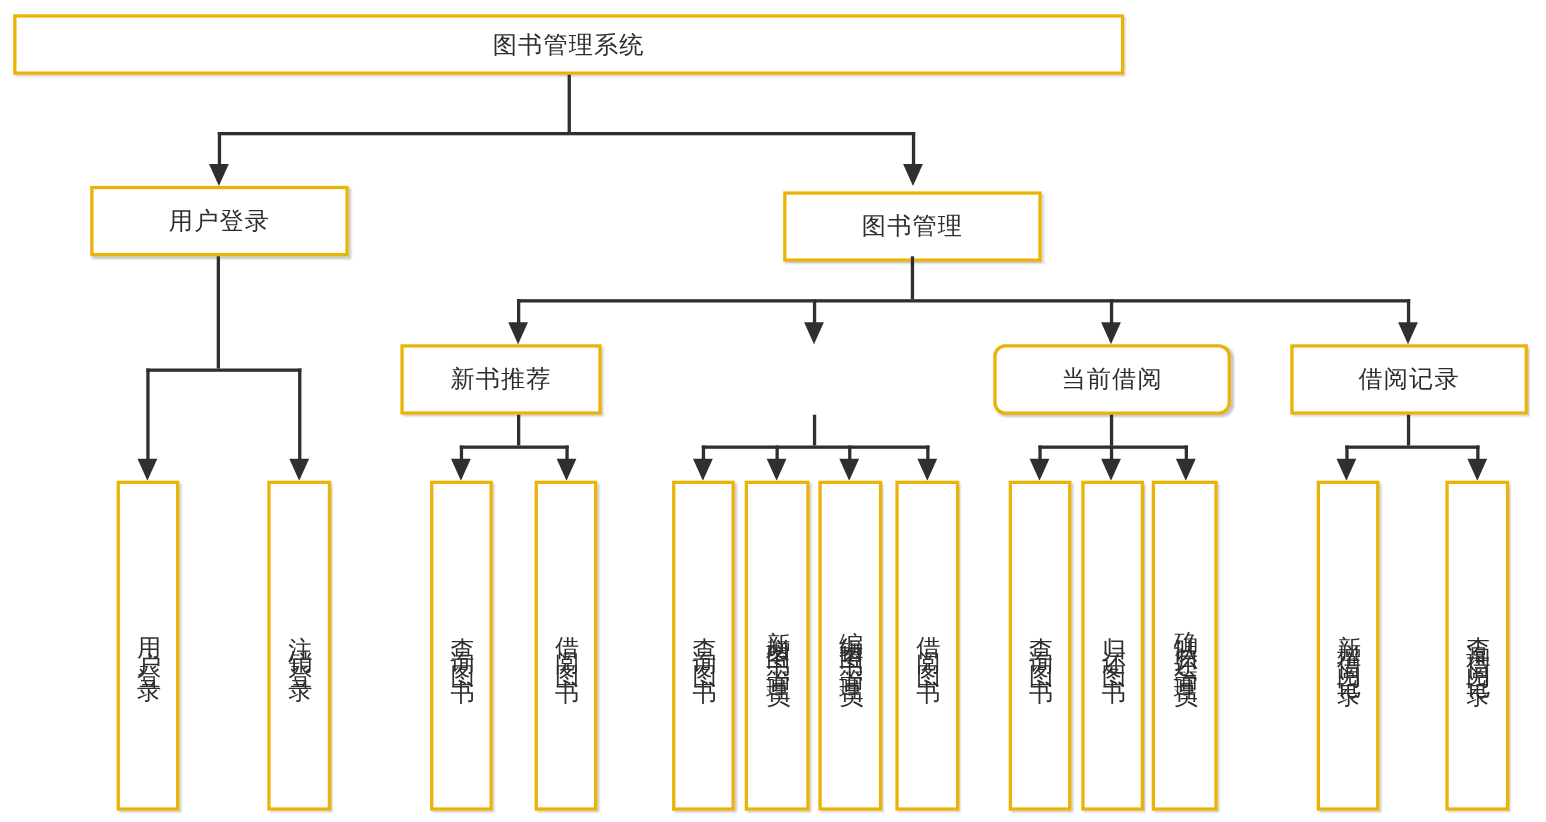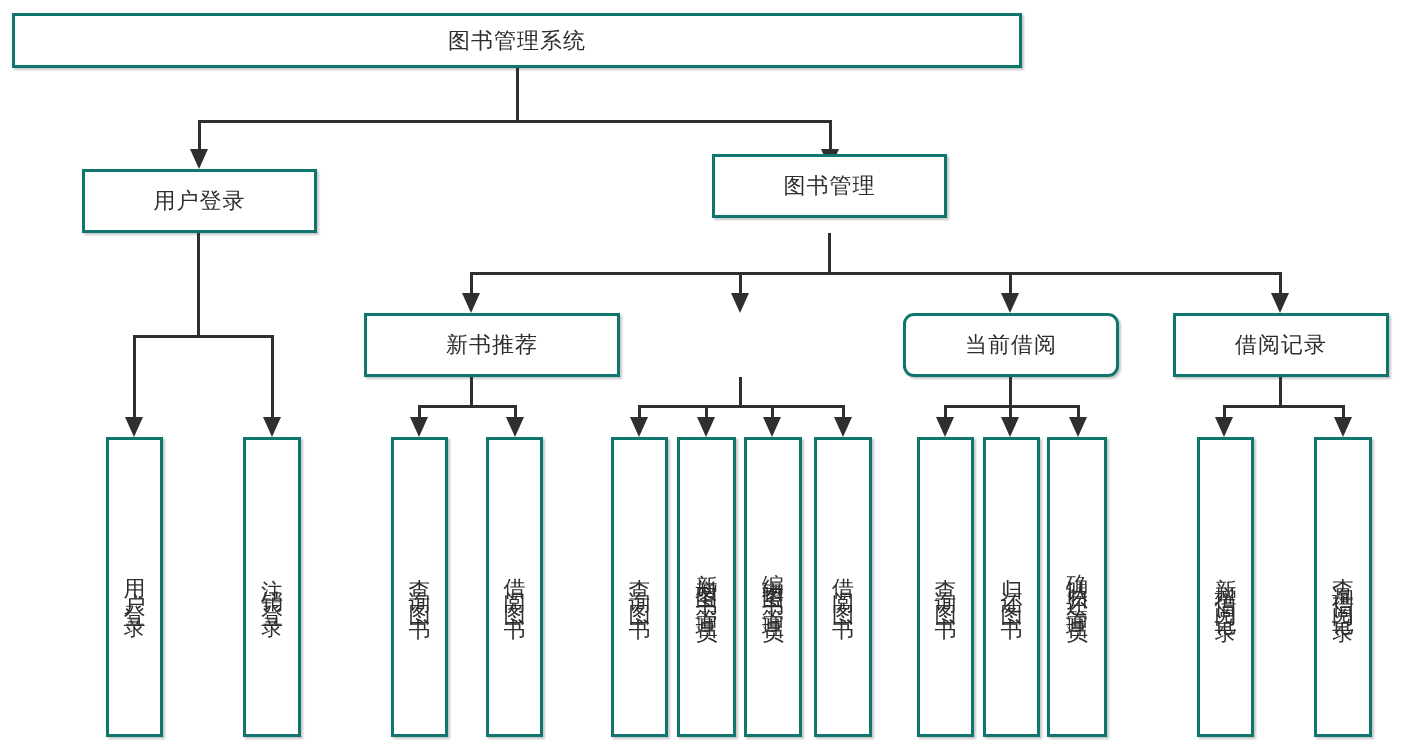--- a/index.html
+++ b/index.html
@@ -7,21 +7,21 @@
   #stage{
     position:relative;
     width:1405px;height:747px;
     background:#ffffff;
     overflow:hidden;
     color:#2d2d2d;
   }
   .box{
     position:absolute;
     box-sizing:border-box;
-    border:3px solid #0f766e;
+    border:3px solid #eab308;
     background:#ffffff;
     display:flex;
     align-items:center;
     justify-content:center;
     box-shadow:2px 2px 2px rgba(130,130,130,.45);
   }
   .hbox{font-size:22px;letter-spacing:1px;}
   .leaf .lbl{
     writing-mode:vertical-rl;
     text-orientation:upright;
@@ -59,21 +59,21 @@
   <div class="v" style="left:516px;top:68px;height:52px;"></div>
   <div class="h" style="left:198px;top:120px;width:634px;"></div>
   <div class="v" style="left:198px;top:120px;height:32px;"></div>
   <div class="a" style="left:190px;top:149px;"></div>
   <div class="v" style="left:829px;top:120px;height:32px;"></div>
   <div class="a" style="left:821px;top:149px;"></div>
 
   <div class="box hbox" style="left:82px;top:169px;width:235px;height:64px;">
     <span>用户登录</span>
   </div>
-  <div class="box hbox" style="left:712px;top:154px;width:235px;height:64px;">
+  <div class="box hbox" style="left:712px;top:174px;width:235px;height:64px;">
     <span>图书管理</span>
   </div>
 
   <div class="v" style="left:197px;top:233px;height:102px;"></div>
   <div class="h" style="left:133px;top:335px;width:141px;"></div>
   <div class="v" style="left:133px;top:335px;height:85px;"></div>
   <div class="a" style="left:125px;top:417px;"></div>
   <div class="v" style="left:271px;top:335px;height:85px;"></div>
   <div class="a" style="left:263px;top:417px;"></div>
 
@@ -81,21 +81,21 @@
   <div class="h" style="left:470px;top:272px;width:812px;"></div>
   <div class="v" style="left:470px;top:272px;height:24px;"></div>
   <div class="a" style="left:462px;top:293px;"></div>
   <div class="v" style="left:739px;top:272px;height:24px;"></div>
   <div class="a" style="left:731px;top:293px;"></div>
   <div class="v" style="left:1009px;top:272px;height:24px;"></div>
   <div class="a" style="left:1001px;top:293px;"></div>
   <div class="v" style="left:1279px;top:272px;height:24px;"></div>
   <div class="a" style="left:1271px;top:293px;"></div>
 
-  <div class="box hbox" style="left:364px;top:313px;width:256px;height:64px;">
+  <div class="box hbox" style="left:364px;top:313px;width:183px;height:64px;">
     <span>新书推荐</span>
   </div>
   <div class="box hbox" style="left:903px;top:313px;width:216px;height:64px;border-radius:11px;">
     <span>当前借阅</span>
   </div>
   <div class="box hbox" style="left:1173px;top:313px;width:216px;height:64px;">
     <span>借阅记录</span>
   </div>
 
   <div class="v" style="left:470px;top:377px;height:28px;"></div>

